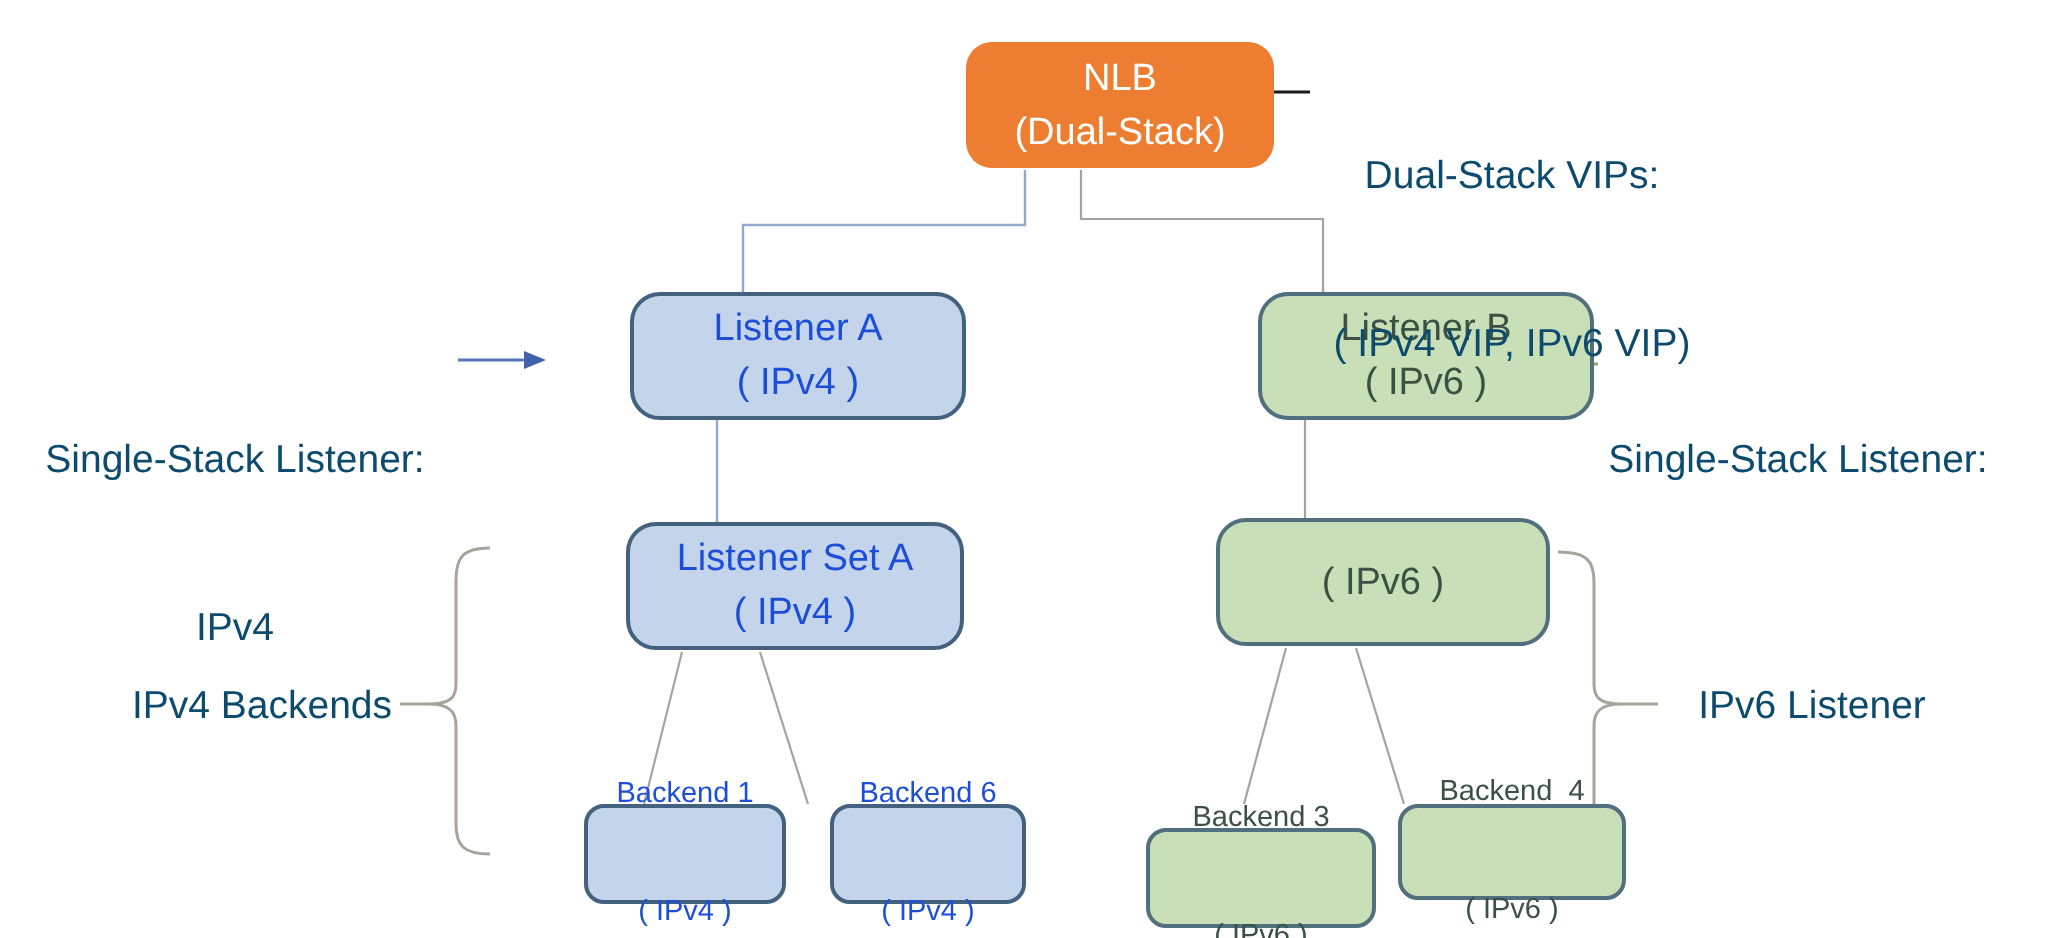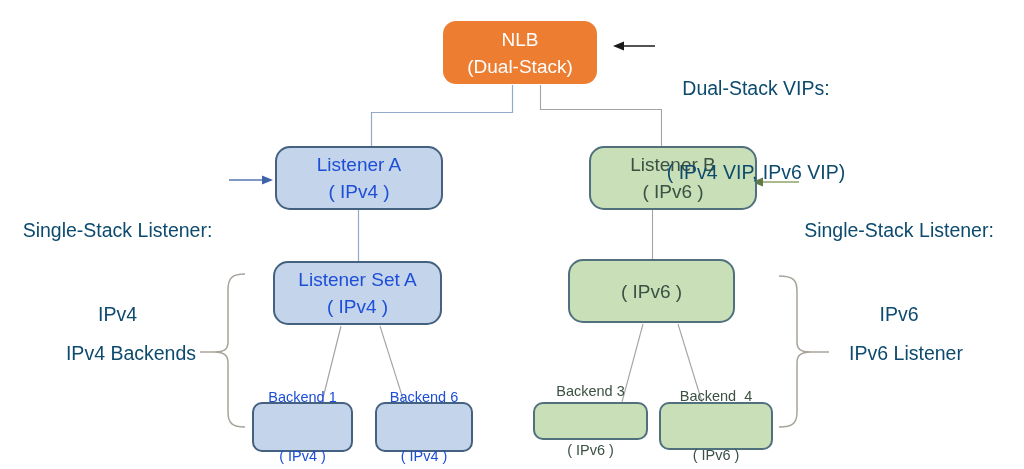--- a/index.html
+++ b/index.html
@@ -5,41 +5,42 @@
   html,body{margin:0;padding:0;background:#ffffff;}
   .canvas{
     position:relative;width:1024px;height:469px;background:#ffffff;
     font-family:"Liberation Sans",sans-serif;overflow:hidden;
   }
   .layer{position:absolute;left:0;top:0;}
   .node{
     position:absolute;box-sizing:border-box;
     display:flex;flex-direction:column;justify-content:center;align-items:center;
     text-align:center;
+    margin-left:40px;
   }
   .node .l{white-space:pre-wrap;}
   .big{font-size:19px;line-height:27px;}
   .small{font-size:14.5px;line-height:21px;}
   .orange{background:#ED7D31;color:#ffffff;border-radius:13px;border:none;}
   .blue{background:#C4D4EA;border:2px solid #44617F;color:#1d4ed8;border-radius:15px;}
   .green{background:#C9DFB8;border:2px solid #50707E;color:#3B5143;border-radius:15px;}
   .blue.sm,.green.sm{border-radius:10px;border-width:2px;gap:38px;}
   .anno{
     position:absolute;color:#0c4a6e;font-size:19.5px;line-height:28px;
     text-align:center;white-space:pre-wrap;
   }
   
   .nlb{left:443px;top:21px;width:154px;height:63px;}
   .listener-a{left:275px;top:146px;width:168px;height:64px;}
   .listener-b{left:589px;top:146px;width:168px;height:64px;}
   .bset-a{left:273px;top:261px;width:169px;height:64px;}
   .bset-b{left:568px;top:259px;width:167px;height:64px;}
   .b1{left:252px;top:402px;width:101px;height:50px;}
   .b2{left:375px;top:402px;width:98px;height:50px;}
-  .b3{left:533px;top:402px;width:115px;height:38px;}
+  .b3{left:533px;top:414px;width:115px;height:50px;}
   .b4{left:659px;top:402px;width:114px;height:48px;}
   
   .anno-vips{left:645px;top:18px;width:222px;}
   .anno-l4{left:10px;top:160px;width:215px;}
   .anno-l6{left:790px;top:160px;width:218px;}
   .anno-b4{left:56px;top:339px;width:150px;}
   .anno-b6{left:831px;top:339px;width:150px;}
   
   .c-blue{stroke:#93A9CC;stroke-width:1.2;fill:none;}
   .c-gray{stroke:#A3A3A3;stroke-width:1.1;fill:none;}
@@ -137,20 +138,19 @@
     <div>( IPv4 VIP, IPv6 VIP)</div>
   </div>
 
   <div class="anno anno-l4">
     <div>Single-Stack Listener:</div>
     <div>IPv4</div>
   </div>
 
   <div class="anno anno-l6">
     <div>Single-Stack Listener:</div>
-    <div>IPv6</div>
   </div>
 
   <div class="anno anno-b4">IPv4 Backends</div>
 
   <div class="anno anno-b6">IPv6 Listener</div>
 
 </div>
 
 </body></html>

